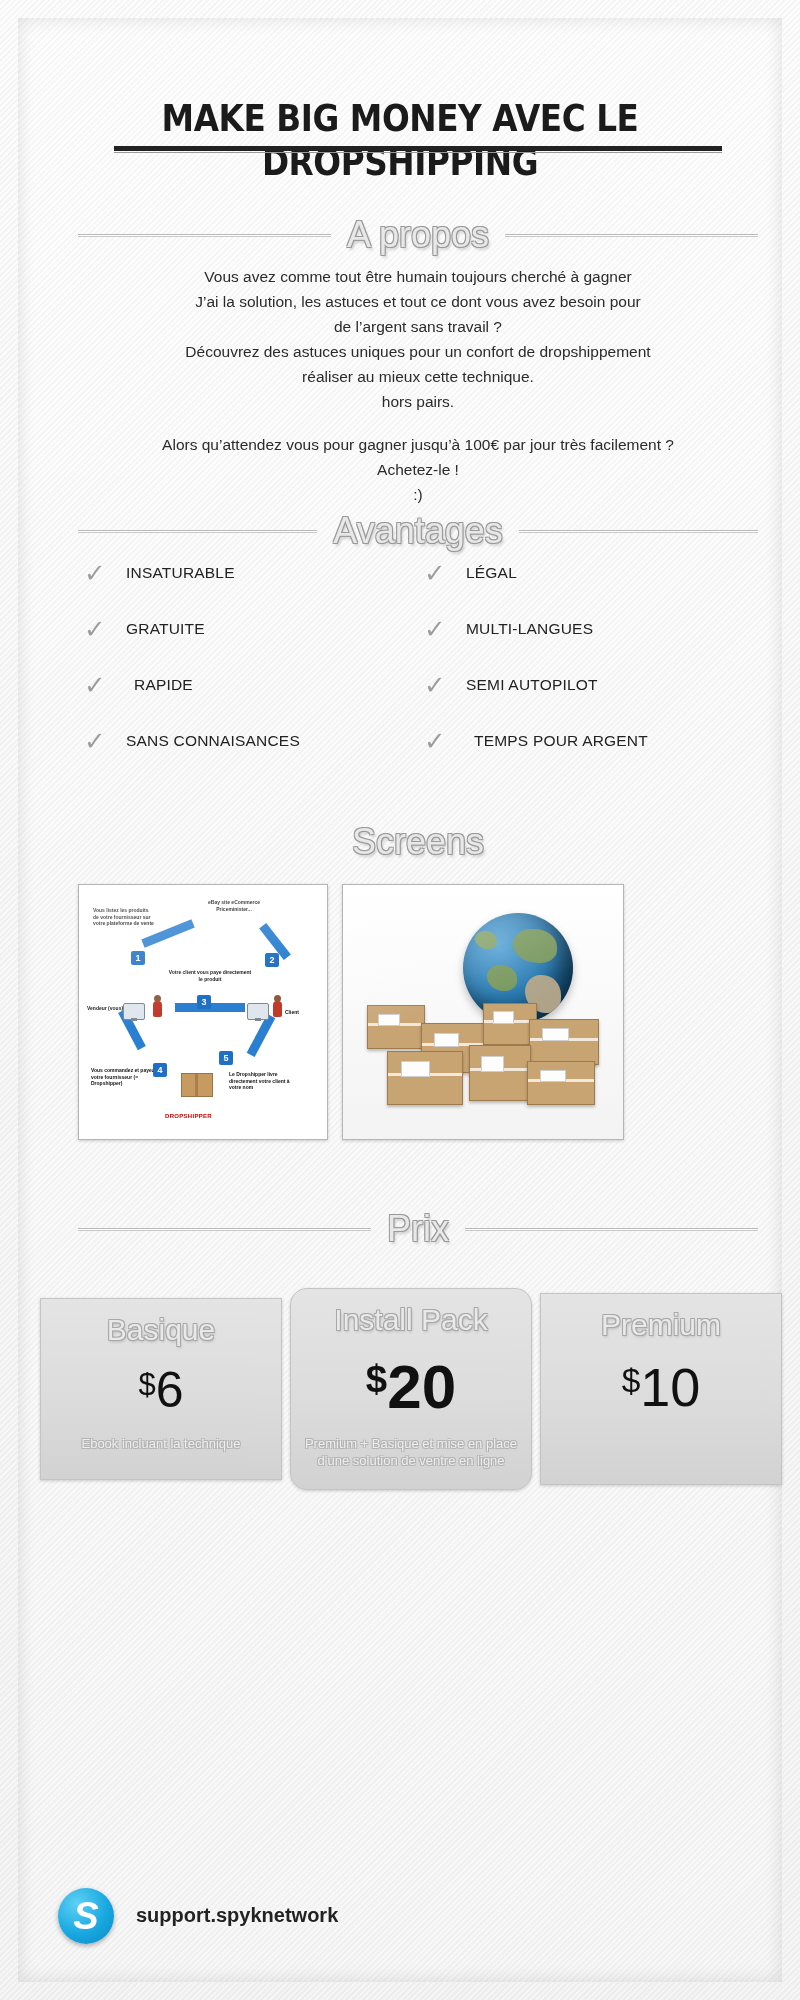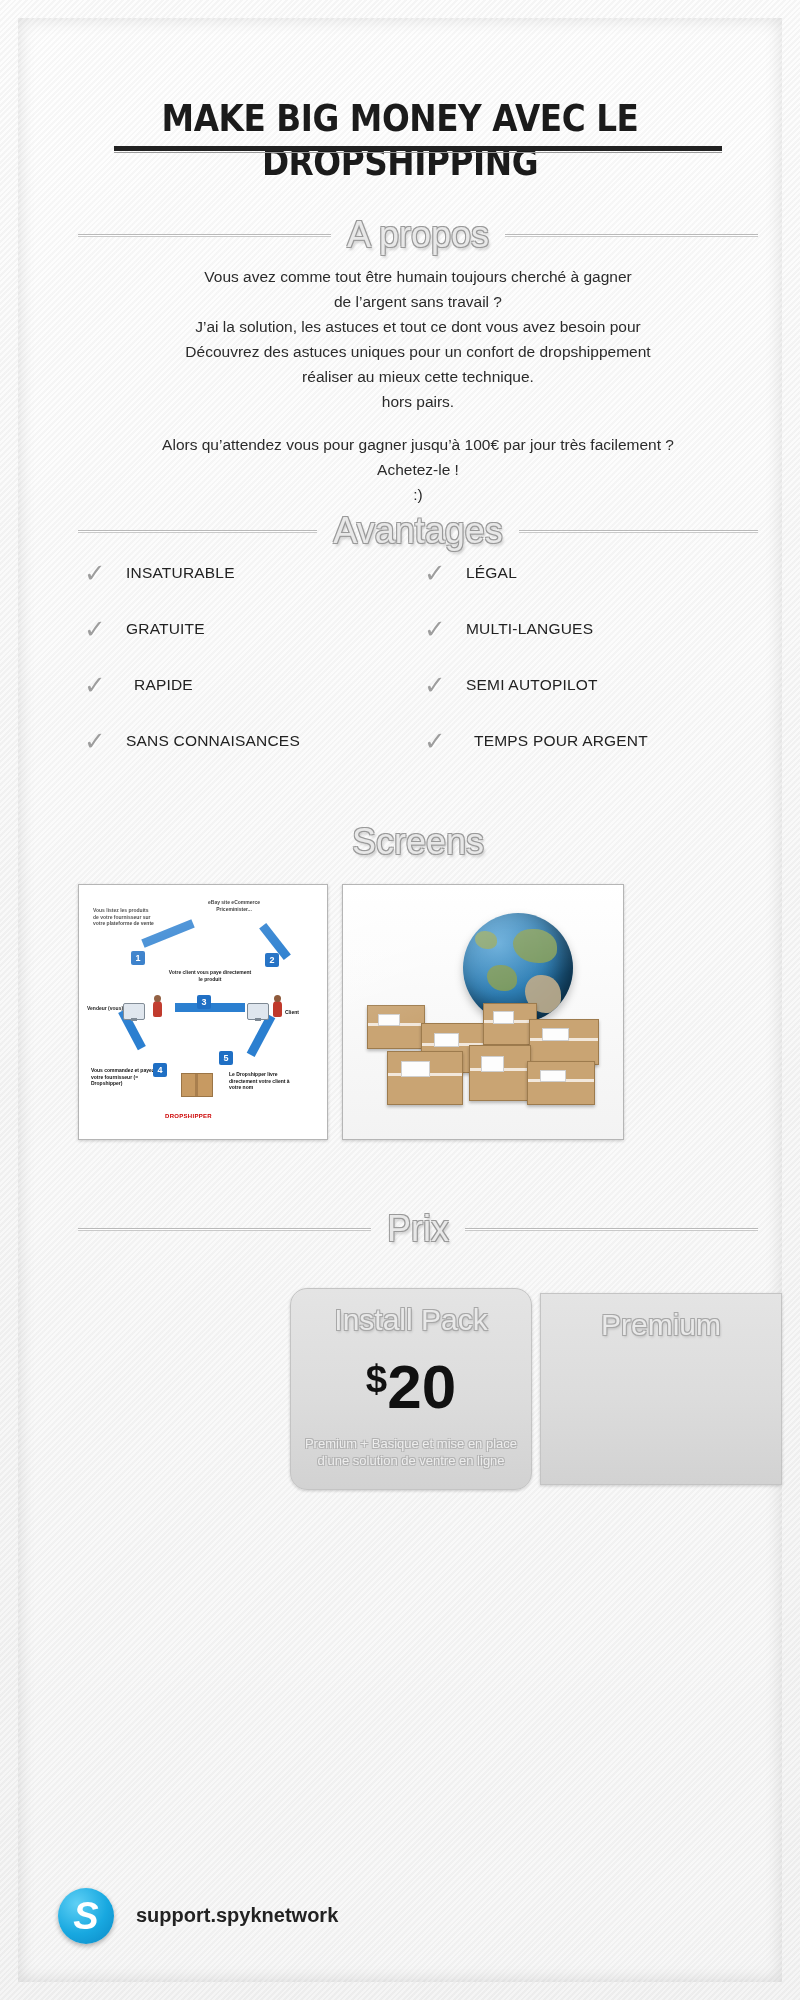--- a/index.html
+++ b/index.html
@@ -208,22 +208,22 @@
     <div class="title-rule"></div>
 
     <div class="section" style="top:196px;">
       <span class="rule"></span>
       <span class="stext">A propos</span>
       <span class="rule"></span>
     </div>
 
     <div class="about">
       <div>Vous avez comme tout être humain toujours cherché à gagner</div>
+      <div>J’ai la solution, les astuces et tout ce dont vous avez besoin pour</div>
       <div>de l’argent sans travail ?</div>
-      <div>J’ai la solution, les astuces et tout ce dont vous avez besoin pour</div>
       <div>Découvrez des astuces uniques pour un confort de dropshippement</div>
       <div>réaliser au mieux cette technique.</div>
       <div>hors pairs.</div>
       <span class="gap"></span>
       <div>Alors qu’attendez vous pour gagner jusqu’à 100€ par jour très facilement ?</div>
       <div>Achetez-le !</div>
       <div>:)</div>
     </div>
 
     <div class="section" style="top:492px;">
@@ -344,29 +344,35 @@
           </div>
       </div>
     </div>
 
     <div class="section" style="top:1190px;">
       <span class="rule"></span>
       <span class="stext">Prix</span>
       <span class="rule"></span>
     </div>
 
+    <div class="price" id="price1">
+      <div class="pname">Basique</div>
+      <div class="pamt"><span class="cur">$</span><span>6</span></div>
+      <div class="pdesc">Ebook incluant la technique</div>
+    </div>
 
     <div class="price" id="price2">
       <div class="pname">Install Pack</div>
       <div class="pamt"><span class="cur">$</span><span>20</span></div>
       <div class="pdesc">Premium + Basique et mise en place d’une solution de ventre en ligne</div>
     </div>
 
     <div class="price" id="price3">
       <div class="pname">Premium</div>
+      <div class="pamt"><span class="cur">$</span><span>10</span></div>
     </div>
 
     <div class="skype">
       <div class="s">S</div>
     </div>
     <div class="footer-text">support.spyknetwork</div>
 
   </div>
 </div>
 

